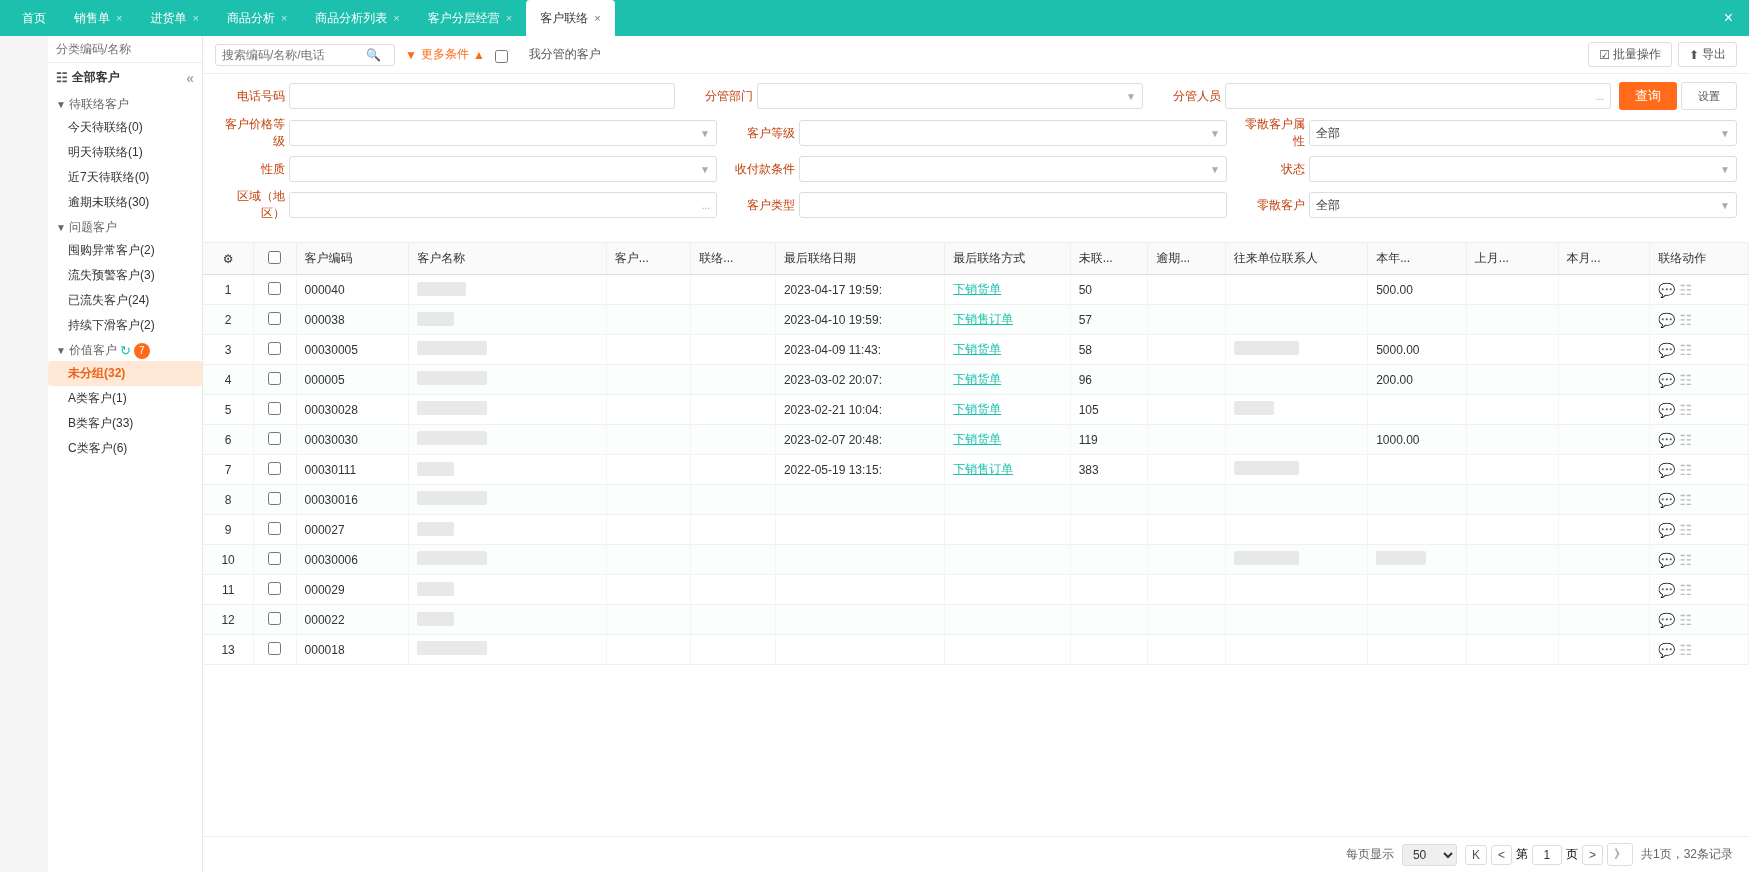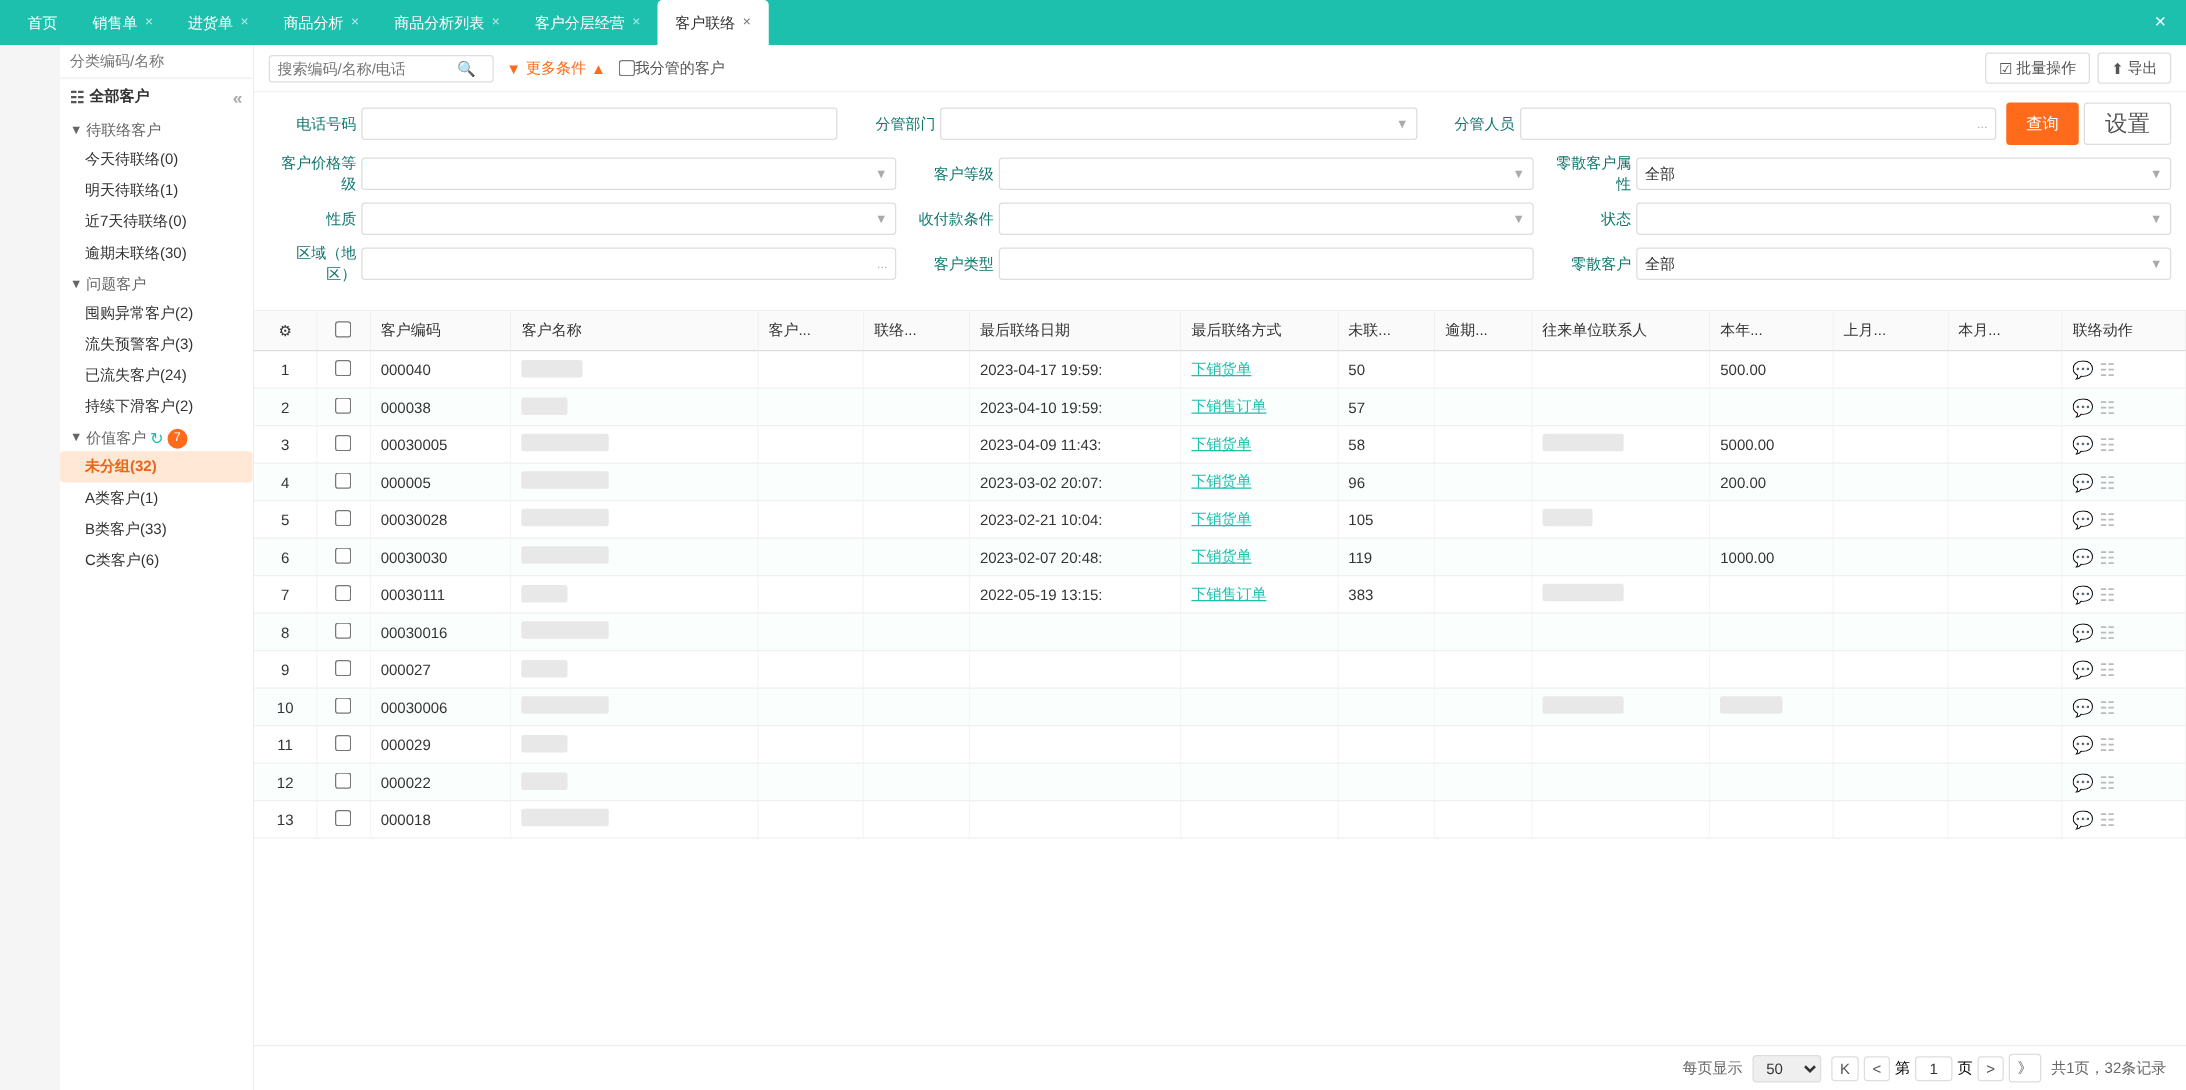--- a/index.html
+++ b/index.html
@@ -66,55 +66,55 @@
       border-bottom: 1px solid #eee; flex-shrink: 0;
     }
     .filter-search-box {
       display: flex; align-items: center; border: 1px solid #ddd; border-radius: 3px;
       padding: 3px 6px; gap: 4px; min-width: 180px;
     }
     .filter-search-box input { border: none; outline: none; font-size: 12px; color: #666; width: 140px; }
     .more-conditions {
       display: flex; align-items: center; gap: 4px; color: #ff6b1a; cursor: pointer;
     }
-    .my-customers { display: flex; align-items: center; gap: 0; color: #555; cursor: pointer; }
+    .my-customers { display: flex; align-items: flex-end; gap: 21px; color: #555; cursor: pointer; }
     .my-customers input { cursor: pointer; }
     .filter-actions { margin-left: auto; display: flex; gap: 6px; }
     .btn-batch { border: 1px solid #ddd; background: #fff; padding: 3px 10px; border-radius: 3px; cursor: pointer; color: #555; display: flex; align-items: center; gap: 3px; }
     .btn-export { border: 1px solid #ddd; background: #fff; padding: 3px 10px; border-radius: 3px; cursor: pointer; color: #555; display: flex; align-items: center; gap: 3px; }
 
     
     .adv-filter {
       background: #fff; padding: 8px 12px; border-bottom: 1px solid #eee; flex-shrink: 0;
     }
     .filter-row { display: flex; align-items: center; gap: 8px; margin-bottom: 6px; }
     .filter-row:last-child { margin-bottom: 12px; }
     .filter-field {
       display: flex; align-items: center; gap: 4px; flex: 1;
     }
-    .filter-label { color: #0f766e; width: 70px; text-align: right; flex-shrink: 0; }
+    .filter-label { color: #c2410c; width: 70px; text-align: right; flex-shrink: 0; }
     .filter-input {
       flex: 1; border: 1px solid #ddd; border-radius: 3px; padding: 3px 6px;
       outline: none; font-size: 12px; color: #333; height: 26px;
     }
     .filter-select {
       flex: 1; border: 1px solid #ddd; border-radius: 3px; padding: 3px 6px;
       outline: none; font-size: 12px; color: #333; height: 26px;
       display: flex; align-items: center; justify-content: space-between; cursor: pointer;
       background: #fff;
     }
     .filter-select-arrow { color: #aaa; font-size: 10px; }
     .filter-actions-right { display: flex; flex-direction: row; gap: 4px; }
     .btn-query {
       background: #ff6b1a; color: #fff; border: none; padding: 5px 16px;
       border-radius: 3px; cursor: pointer; font-size: 13px;
     }
     .btn-reset {
       background: #fff; color: #555; border: 1px solid #ddd; padding: 4px 16px;
-      border-radius: 3px; cursor: pointer; font-size: 18px;
+      border-radius: 3px; cursor: pointer; font-size: 11px;
     }
 
     
     .table-area { flex: 1; overflow: auto; background: #fff; }
     table { width: 100%; border-collapse: collapse; font-size: 12px; }
     thead tr { background: #fafafa; border-bottom: 1px solid #e8e8e8; }
     th {
       padding: 7px 8px; text-align: left; color: #333; font-weight: normal;
       border-right: 1px solid #f0f0f0; white-space: nowrap; position: sticky; top: 0;
       background: #fafafa; border-bottom: 1px solid #ddd;

